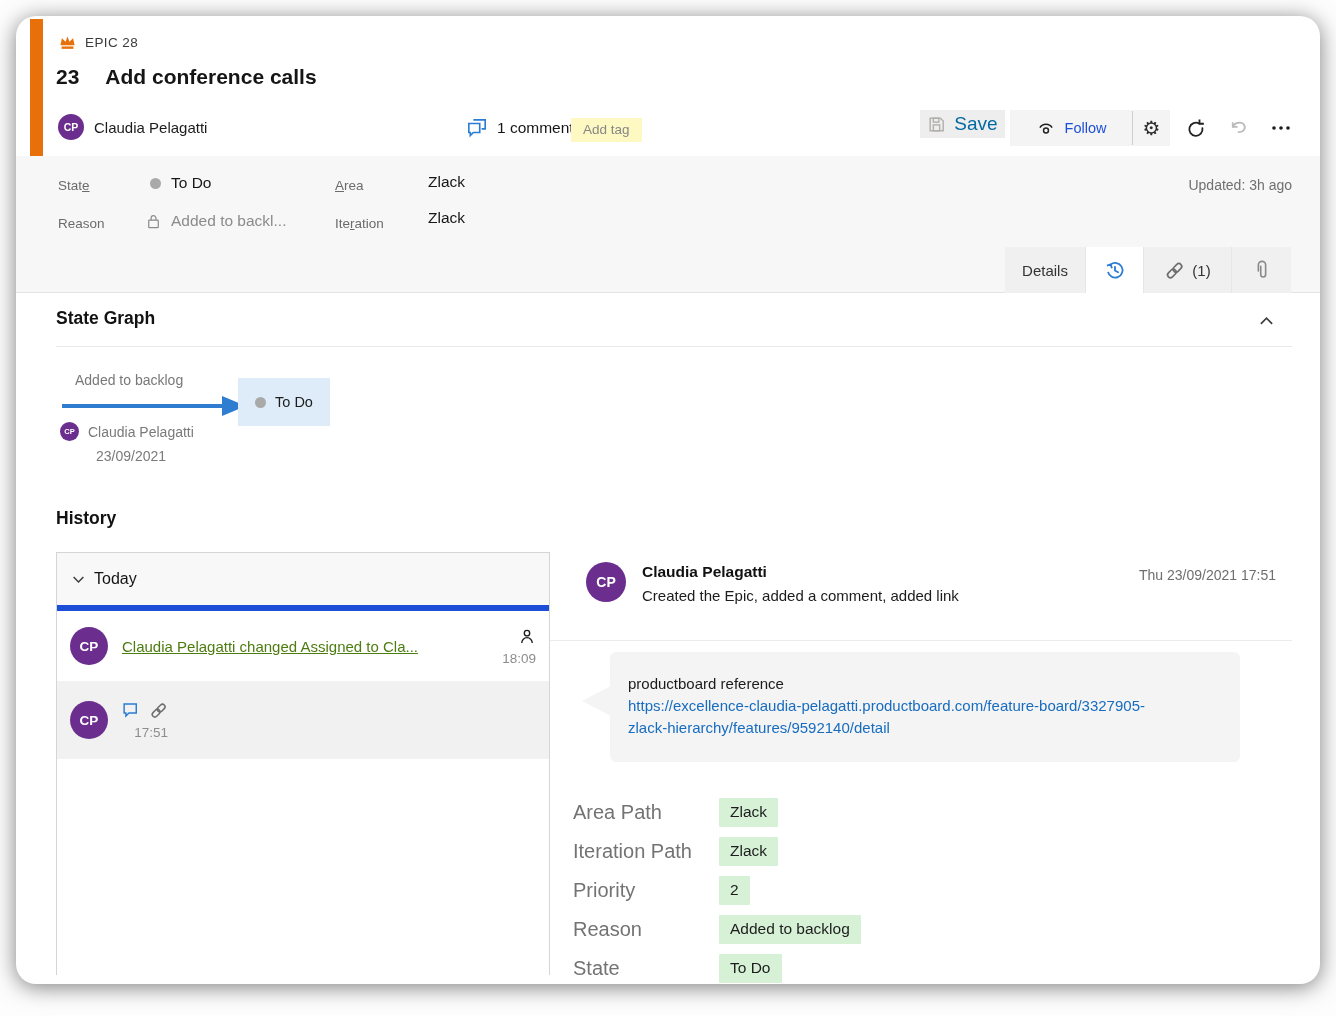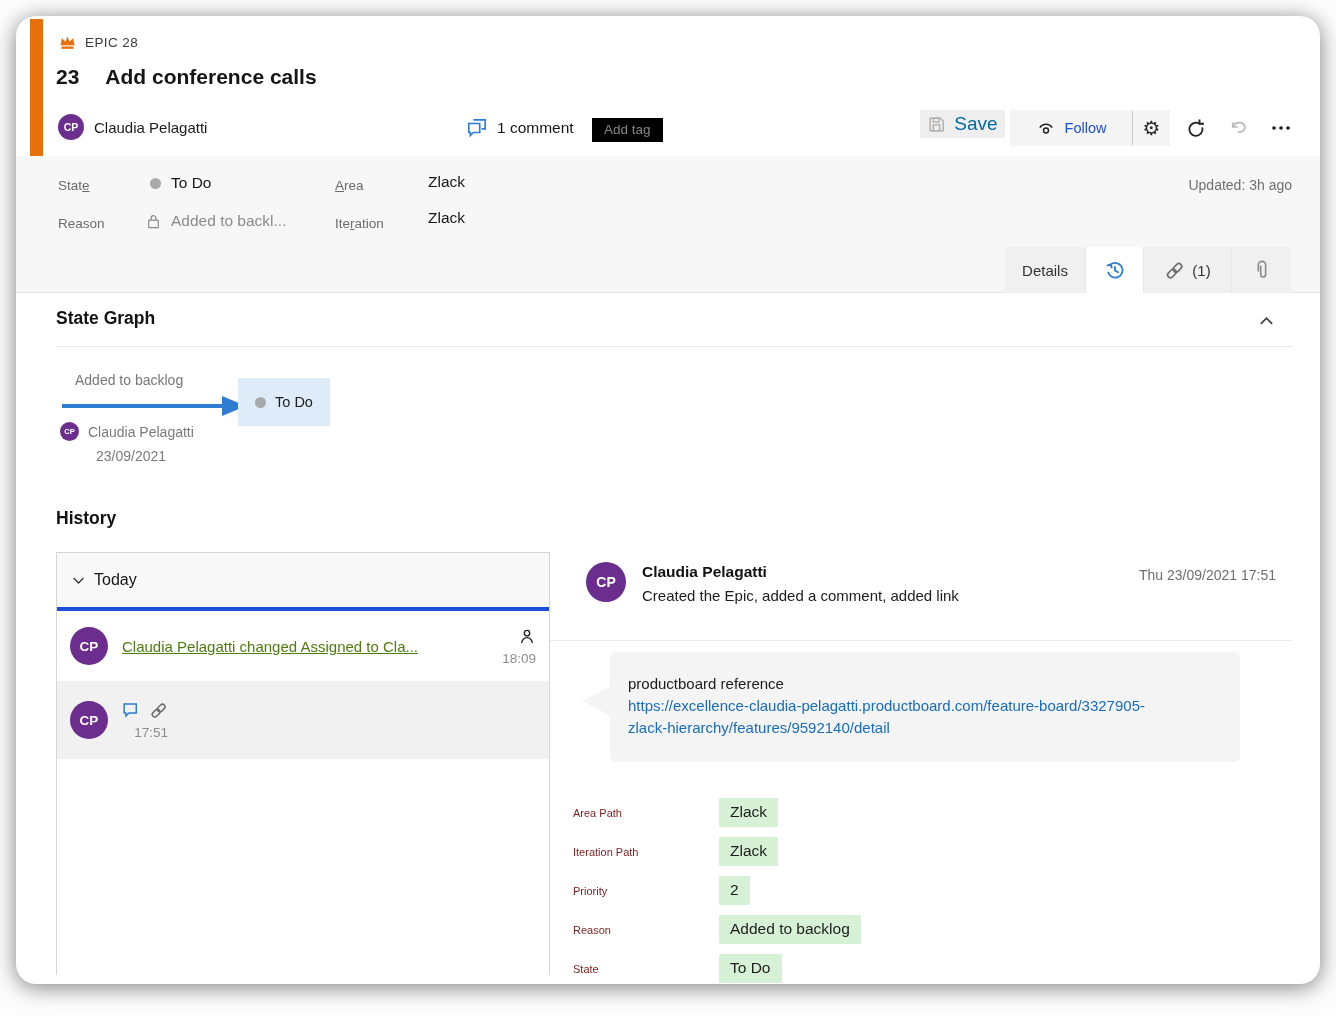--- a/index.html
+++ b/index.html
@@ -16,21 +16,21 @@
   .wi-id { font-size:21px; font-weight:600; color:#151515; }
   .wi-title { font-size:21px; font-weight:600; color:#151515; }
 
   .avatar { border-radius:50%; background:#6C2E8E; color:#fff; display:flex; align-items:center; justify-content:center; font-weight:700; flex:none; }
   .assignee-row { position:absolute; left:42px; top:98px; display:flex; align-items:center; gap:10px; }
   .assignee-row .avatar { width:26px; height:26px; font-size:10.5px; }
   .assignee-name { font-size:15px; color:#1c1c1c; }
 
   .comment-group { position:absolute; left:450px; top:102px; display:flex; align-items:center; gap:9px; }
   .comment-count { font-size:15.5px; color:#161616; }
-  .add-tag { position:absolute; left:576px; top:102px; padding:4px 12px 5px; background:#000000; color:#868686; font-size:13.5px; }
+  .add-tag { position:absolute; left:555px; top:102px; padding:4px 12px 5px; background:#fef9c3; color:#868686; font-size:13.5px; }
 
   .btn { display:flex; align-items:center; justify-content:center; cursor:pointer; }
   .save-btn { position:absolute; left:904px; top:94px; width:85px; height:28px; background:#eeeeee; color:#0369a1; gap:8px; font-size:19px; }
   .follow-group { position:absolute; left:994px; top:94px; width:160px; height:36px; background:#f4f4f4; display:flex; }
   .follow-btn { flex:1; display:flex; align-items:center; justify-content:center; gap:9px; font-size:14.5px; color:#1d4ed8; cursor:pointer; }
   .fg-divider { width:1px; background:#cfcfcf; margin:1px 0; }
   .gear-btn { width:37px; display:flex; align-items:center; justify-content:center; font-size:20px; color:#2b2b2b; cursor:pointer; }
   .icon-btn { position:absolute; top:94px; width:38px; height:36px; }
 
   
@@ -57,21 +57,21 @@
   .transition-label { position:absolute; left:59px; top:356px; font-size:14px; color:#787878; }
   .sg-arrow { position:absolute; left:46px; top:378px; }
   .todo-box { position:absolute; left:222px; top:362px; width:92px; height:48px; background:#deebf8; display:flex; align-items:center; justify-content:center; gap:9px; font-size:14.5px; color:#1c1c1c; }
   .graph-author { position:absolute; left:44px; top:406px; display:flex; align-items:center; gap:9px; }
   .graph-author .avatar { width:19px; height:19px; font-size:7.5px; }
   .graph-author-name { font-size:14px; color:#7a7a7a; }
   .graph-date { position:absolute; left:80px; top:432px; font-size:14px; color:#7a7a7a; }
 
   
   .hpanel-left { position:absolute; left:40px; top:536px; width:494px; height:423px; border:1px solid #d5d5d5; border-bottom:none; background:#fff; }
-  .today-hdr { height:58px; background:#f8f8f8; border-bottom:4px solid #1d4ed8; display:flex; align-items:center; gap:9px; padding-left:15px; font-size:16px; color:#141414; cursor:pointer; }
+  .today-hdr { height:58px; background:#f8f8f8; border-bottom:6px solid #1d4ed8; display:flex; align-items:center; gap:9px; padding-left:15px; font-size:16px; color:#141414; cursor:pointer; }
   .hitem { display:flex; align-items:center; gap:14px; padding:0 13px 0 13px; cursor:pointer; }
   .hitem .avatar { width:38px; height:38px; font-size:13.5px; }
   .hitem-1 { height:70px; }
   .hitem-2 { height:78px; background:#f1f1f1; }
   .hitem-main { flex:1; min-width:0; }
   .hitem-title { font-size:15px; color:#4d7c0f; white-space:nowrap; overflow:hidden;text-decoration:underline; }
   .hitem-sub { font-size:13.5px; color:#8d8d8d; white-space:nowrap; overflow:hidden; margin-top:7px; }
   .hitem-right { display:flex; flex-direction:column; align-items:flex-end; gap:5px; flex:none; }
   .hicons { display:flex; gap:9px; align-items:center; }
   .htime { font-size:13.5px; color:#8d8d8d; }
@@ -85,21 +85,21 @@
   .detail-ts { margin-left:auto; font-size:14px; color:#6e6e6e; padding-top:5px; }
 
   .bubble { position:absolute; left:60px; top:100px; width:630px; min-height:110px; background:#f4f4f4; border-radius:6px; padding:21px 24px 22px 18px; }
   .bubble:before { content:""; position:absolute; left:-28px; top:34px; width:0; height:0;
                    border-top:15px solid transparent; border-bottom:15px solid transparent; border-right:29px solid #f4f4f4; }
   .bubble-title { font-size:15px; color:#1b1b1b; line-height:1.45; }
   .bubble-link { font-size:15px; color:#176CC0; line-height:1.45; width:532px; overflow-wrap:break-word; display:block; text-decoration:none; cursor:pointer; }
 
   .detail-fields { position:absolute; left:23px; top:245px; }
   .df-row { display:flex; align-items:center; margin-bottom:8px; height:31px; }
-  .df-label { width:146px; font-size:11px; color:#7f1d1d; flex:none; }
+  .df-label { width:146px; font-size:20px; color:#737373; flex:none; }
   .df-value { background:#d6f1d6; padding:5px 11px 6px; font-size:15.5px; color:#1d1d1d; border-radius:1px; }
 
   svg { display:block; }
 </style>
 </head>
 <body>
 
 <div class="window">
 
   <div class="epic-bar"></div>

